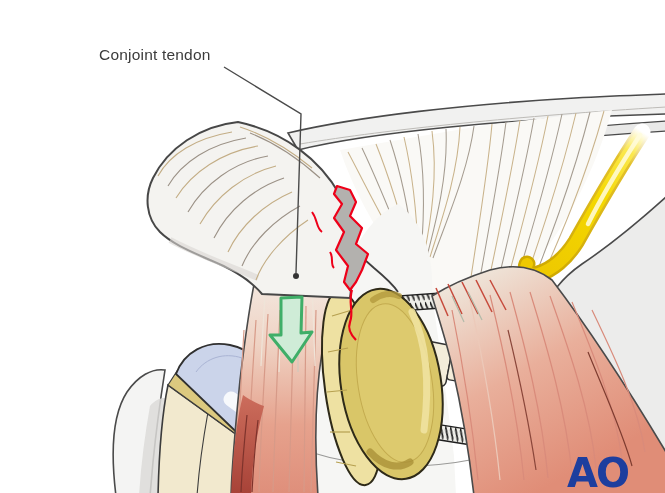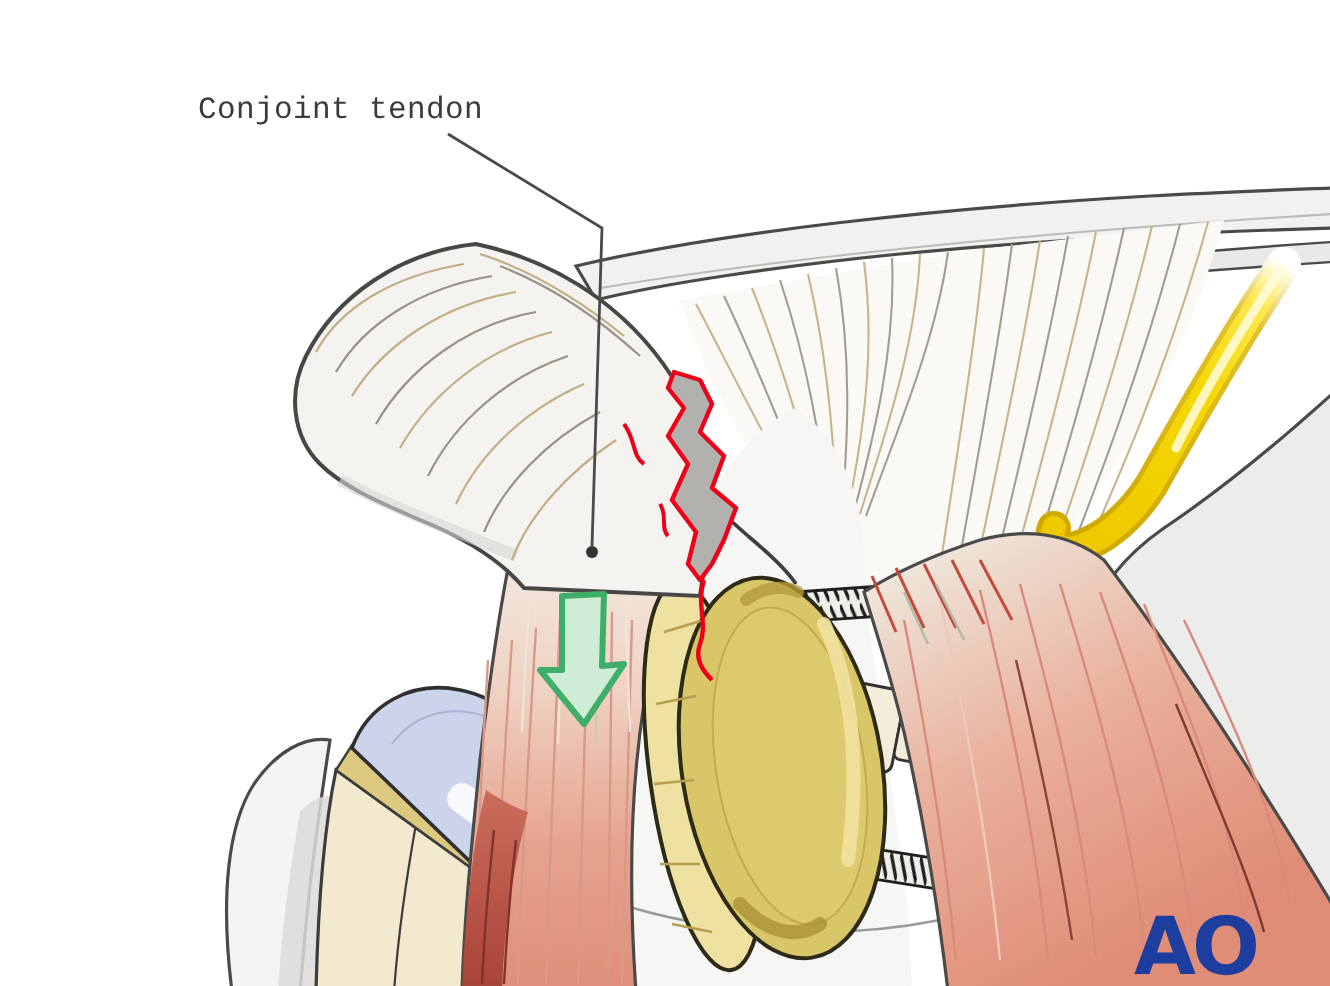--- a/index.html
+++ b/index.html
@@ -1,20 +1,20 @@
 <!DOCTYPE html>
 <html style="--c-label_text: #3b3b3b; --c-outline: #474747; --c-logo_blue: #1d3e9e; --c-fracture_red: #ee0019; --c-fracture_gap_gray: #b3b1ae; --c-arrow_green_fill: #cfecd7; --c-arrow_green_stroke: #3fae68; --c-nerve_yellow: #f4d800; --c-implant_gold: #d9c668; --c-implant_gold_light: #eee1a2; --c-hardware_cream: #f3edda; --c-bone_light: #f3f2f0; --c-bone_cream: #f2e9ce; --c-bone_gold_band: #dcc97f; --c-cartilage_blue: #cbd4ea; --c-tendon_fiber_tan: #c3ad85; --c-tendon_fiber_gray: #9b9186; --c-muscle_light: #f2e9e1; --c-muscle_mid: #e8a894; --c-muscle_deep: #b04a3e;"><head>
 <meta charset="utf-8">
 <style>
   html,body{margin:0;padding:0;background:#fff;}
   .canvas{position:relative;width:665px;height:493px;background:#fff;overflow:hidden;
           font-family:"Liberation Sans",sans-serif;}
   .canvas svg{position:absolute;left:0;top:0;}
   .anno-label{position:absolute;left:99px;top:46px;font-size:15.5px;letter-spacing:.2px;
-              color:var(--c-label_text,#3b3b3b);white-space:nowrap;font-family:Liberation Mono, monospace;}
+              color:var(--c-label_text,#3b3b3b);white-space:nowrap;}
   .ao-text{font-family:"DejaVu Sans","Liberation Sans",sans-serif;font-weight:bold;
            font-size:40px;letter-spacing:-2px;fill:var(--c-logo_blue,#1d3e9e);}
 </style>
 </head>
 <body>
 
 <div class="canvas">
 <svg width="665" height="493" viewBox="0 0 665 493">
   <defs>
     <linearGradient id="gMusC" x1="0" y1="265" x2="0" y2="493" gradientUnits="userSpaceOnUse">

